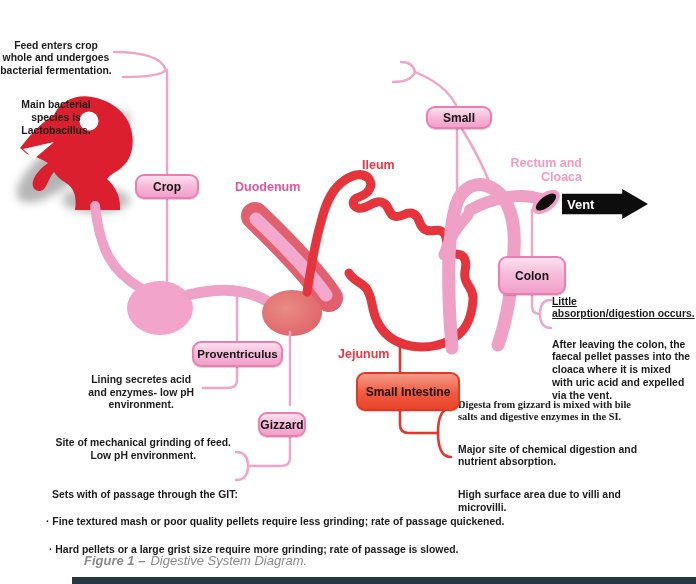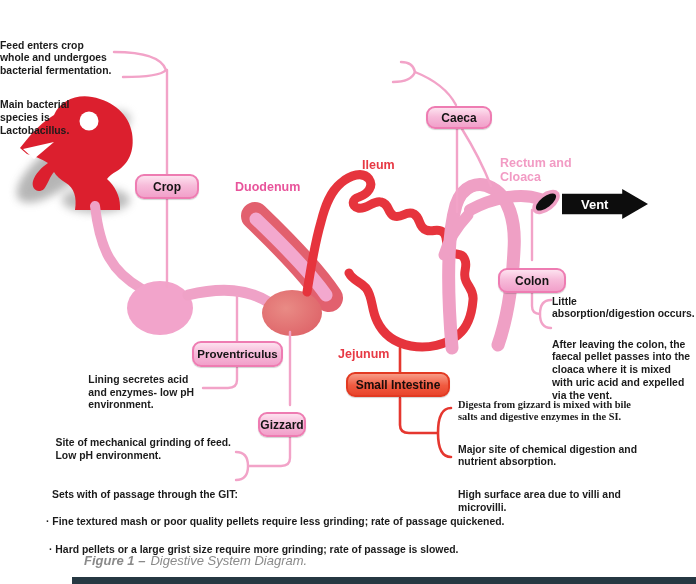--- a/index.html
+++ b/index.html
@@ -5,40 +5,40 @@
   html,body{margin:0;padding:0;background:#fff;}
   #stage{
     position:relative;width:696px;height:584px;background:#ffffff;overflow:hidden;
     font-family:"Liberation Sans",sans-serif;color:#1b1b1b;
   }
   #art{position:absolute;left:0;top:0;width:696px;height:584px;}
   .note{
     position:absolute;font-size:10.4px;font-weight:bold;line-height:1.22;
     white-space:pre-line;color:#1b1b1b;
   }
-  .ra{text-align:left;}
+  .ra{text-align:center;}
   .note .para{margin:0 0 9px 0;white-space:pre-line;}
   .note .para:last-child{margin-bottom:0;}
   .organ-name{position:absolute;font-size:12.5px;font-weight:bold;white-space:pre-line;}
   .olabel{
     position:absolute;box-sizing:border-box;display:flex;align-items:center;justify-content:center;
     background:linear-gradient(180deg,#fde2ef 0%,#f7bcda 45%,#f1a0ca 100%);
     border:2px solid #ee7cb2;border-radius:9px;
     font-size:12px;font-weight:bold;color:#141414;
     box-shadow:0 1px 1px rgba(0,0,0,0.18);
   }
   .olabel.red{
     background:linear-gradient(180deg,#f79b86 0%,#f05a40 55%,#e9452c 100%);
     border-color:#e23a22;color:#1a0c0a;
   }
   #vent-arrow{
     position:absolute;left:562px;top:189px;width:86px;height:30px;background:#0d0d0d;
     clip-path:polygon(0 16%,70% 16%,70% 0,100% 50%,70% 100%,70% 84%,0 84%);
     display:flex;align-items:center;color:#fff;font-size:13px;font-weight:bold;
-    padding-left:19px;box-sizing:border-box;
+    padding-left:5px;box-sizing:border-box;
   }
   #caption{
     position:absolute;left:84px;top:553px;font-size:13px;font-style:italic;color:#8a8a8a;
     white-space:nowrap;
   }
   #caption .pref{font-weight:bold;margin-right:5px;}
   #footer-bar{position:absolute;left:72px;top:577px;width:624px;height:7px;background:#263842;}
 </style>
 </head>
 <body>
@@ -161,21 +161,21 @@
   <div class="note ra" style="right:584px;top:27px;">
     <div class="para">Feed enters crop
 whole and undergoes
 bacterial fermentation.</div>
     <div class="para">Main bacterial
 species is Lactobacillus.</div>
   </div>
 
 
   <div class="note" style="left:552px;top:283px;">
-    <div class="para" style="margin-bottom:5px;">Little
+    <div class="para" style="margin-bottom:5px;text-decoration:underline;">Little
 absorption/digestion occurs.</div>
     <div class="para">After leaving the colon, the
 faecal pellet passes into the
 cloaca where it is mixed
 with uric acid and expelled
 via the vent.</div>
   </div>
 
   <div class="note ra" style="right:502px;top:374px;">Lining secretes acid
 and enzymes- low pH
@@ -195,29 +195,29 @@
 salts and digestive enzymes in the SI.</div>
     <div class="para" style="margin-bottom:7px;">Major site of chemical digestion and
 nutrient absorption.</div>
     <div class="para">High surface area due to villi and
 microvilli.</div>
   </div>
 
   <div class="organ-name" style="left:227px;top:180px;color:#e8549b;padding-left:8px;">Duodenum</div>
   <div class="organ-name" style="left:362px;top:158px;color:#e73944;">Ileum</div>
   <div class="organ-name" style="left:338px;top:347px;color:#e73944;">Jejunum</div>
-  <div class="organ-name" style="left:500px;top:156px;width:82px;text-align:left;color:#f29bc4;">Rectum and
+  <div class="organ-name" style="left:500px;top:156px;width:82px;text-align:right;color:#f29bc4;">Rectum and
 Cloaca</div>
 
   <div class="olabel" style="left:135px;top:174px;width:64px;height:25px;">Crop</div>
-  <div class="olabel" style="left:426px;top:106px;width:66px;height:23px;">Caeca</div>
-  <div class="olabel" style="left:498px;top:268px;width:68px;height:25px;">Colon</div>
+  <div class="olabel" style="left:426px;top:106px;width:66px;height:23px;">Small</div>
+  <div class="olabel" style="left:498px;top:256px;width:68px;height:39px;">Colon</div>
   <div class="olabel" style="left:192px;top:341px;width:91px;height:26px;font-size:11.5px;">Proventriculus</div>
   <div class="olabel" style="left:258px;top:412px;width:48px;height:25px;">Gizzard</div>
-  <div class="olabel red" style="left:346px;top:372px;width:104px;height:25px;text-align:center;">Small Intestine</div>
+  <div class="olabel red" style="left:356px;top:372px;width:104px;height:39px;text-align:center;">Small Intestine</div>
 
   <div id="vent-arrow">
     <span>Vent</span>
   </div>
 
   <div id="caption">
     <span class="pref">Figure 1 –</span><span>Digestive System Diagram.</span>
   </div>
 
   <div id="footer-bar"></div>

